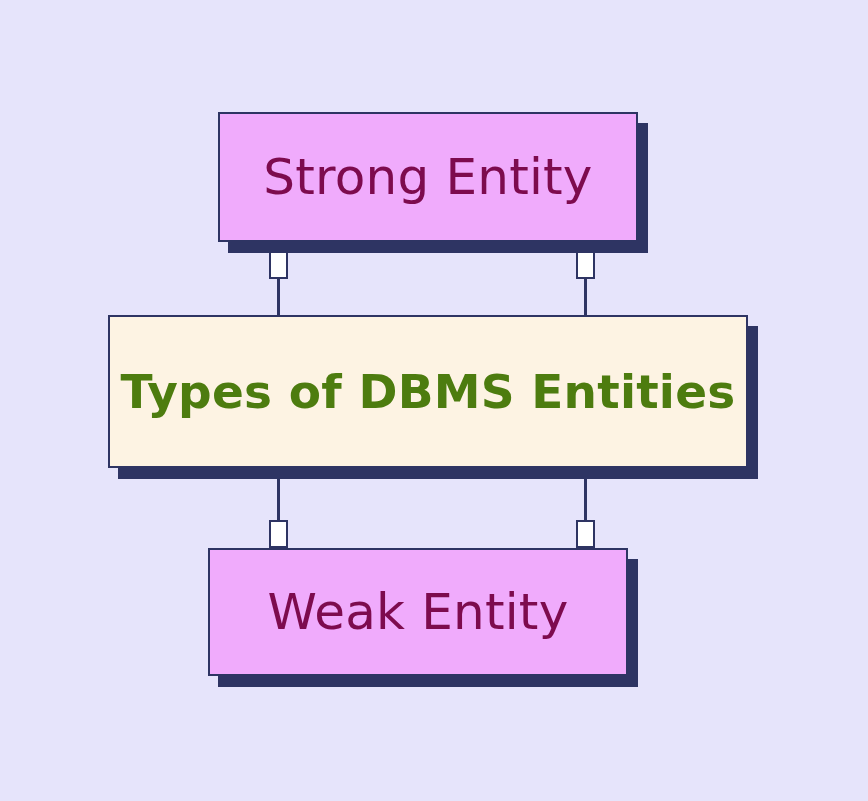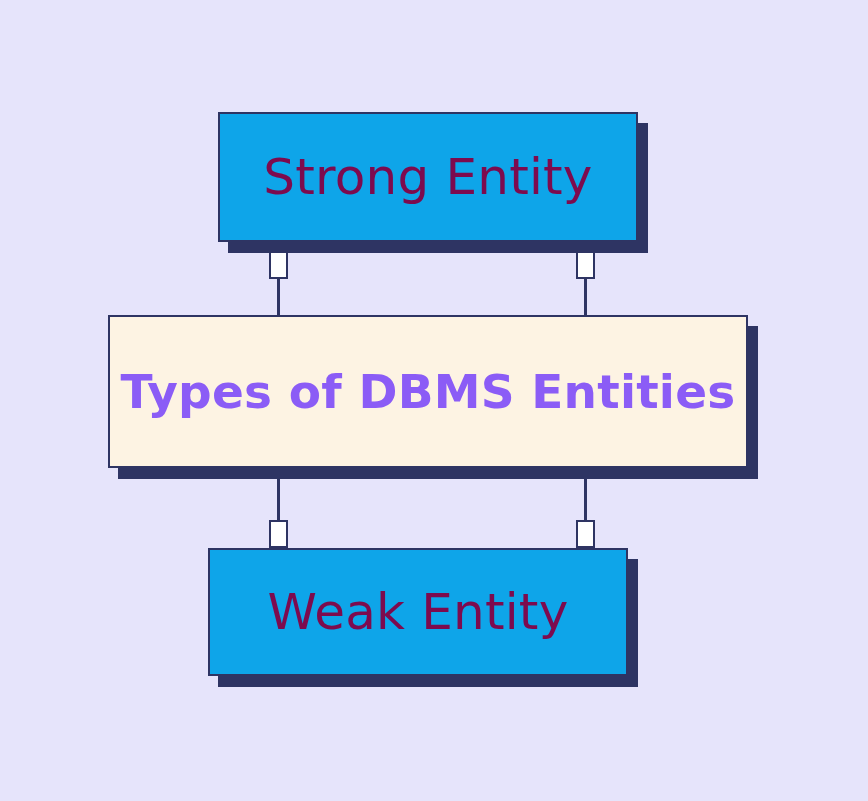--- a/index.html
+++ b/index.html
@@ -62,37 +62,37 @@
     border: 2px solid #2e3463;
     display: flex;
     align-items: center;
     justify-content: center;
     z-index: 1;
     text-align: center;
   }
 
   
   .box-entity .face {
-    background: #0ea5e9;
+    background: #f0abfc;
   }
   .box-entity .label {
     color: #7d0b4e;
     font-size: 50px;
     font-weight: 400;
     letter-spacing: 0.2px;
     line-height: 1.1;
     white-space: nowrap;
   }
 
   
   .box-center .face {
     background: #fdf3e3;
   }
   .box-center .label {
-    color: #8b5cf6;
+    color: #4d7c0f;
     font-size: 47px;
     font-weight: 700;
     letter-spacing: 0.2px;
     line-height: 1.1;
     white-space: nowrap;
   }
 
   
   #box-strong { left: 218px; top: 112px;  width: 420px; height: 130px; }
   #box-center { left: 108px; top: 315px;  width: 640px; height: 153px; }

